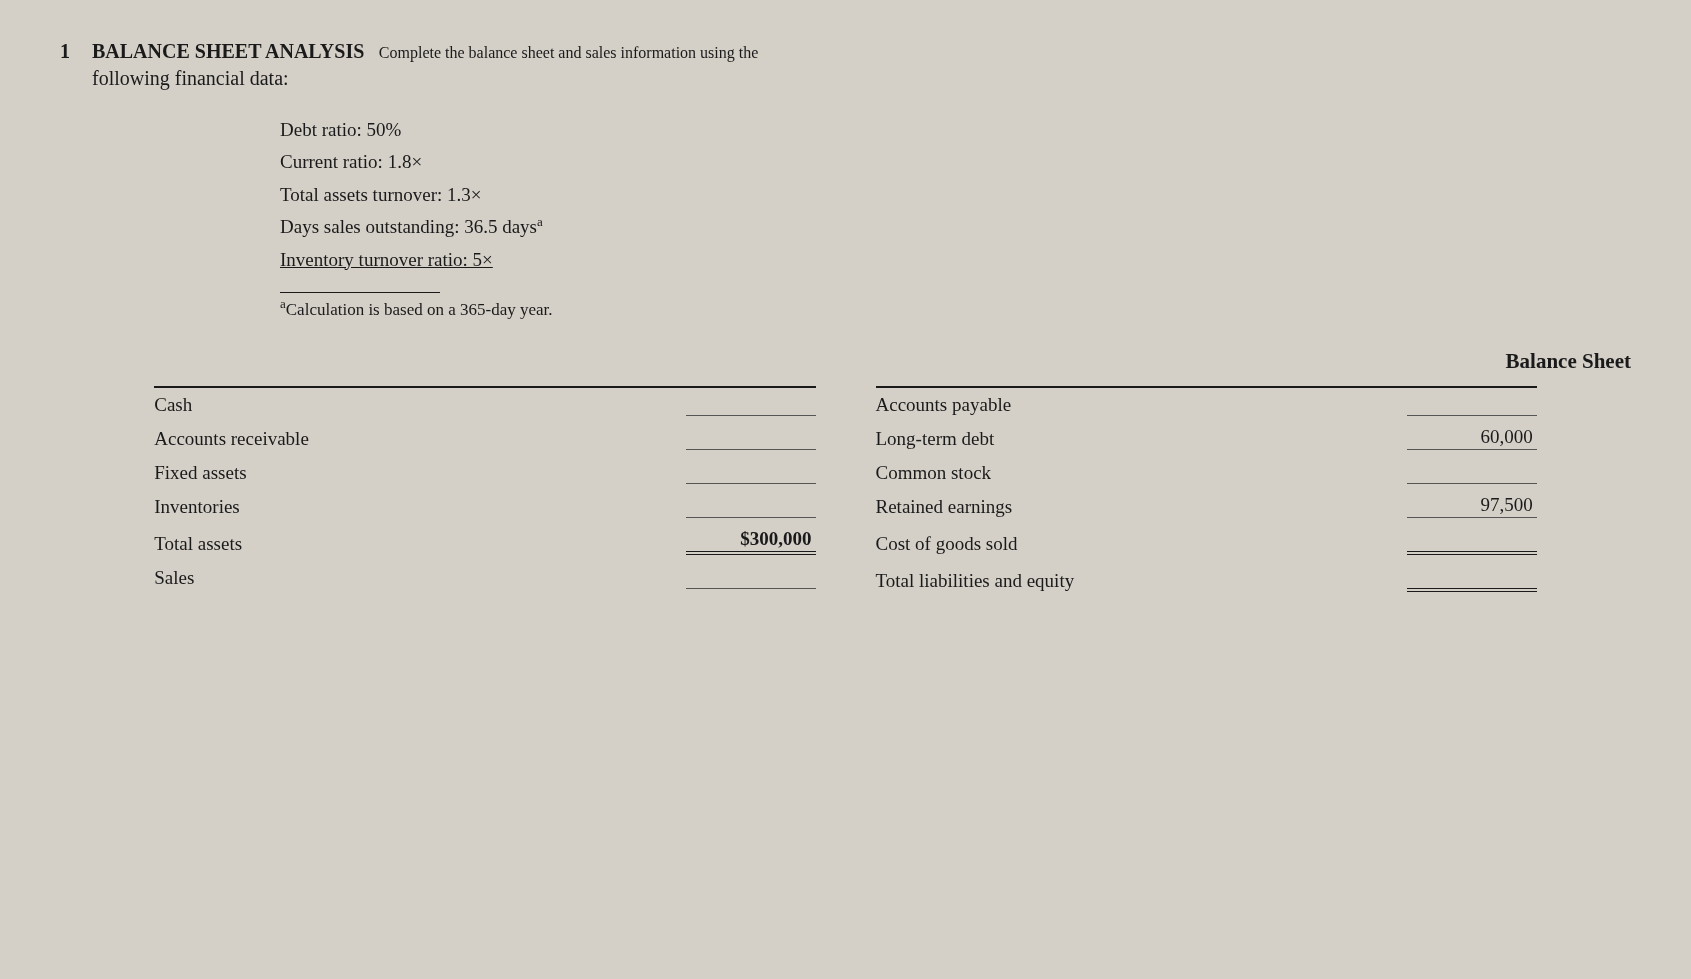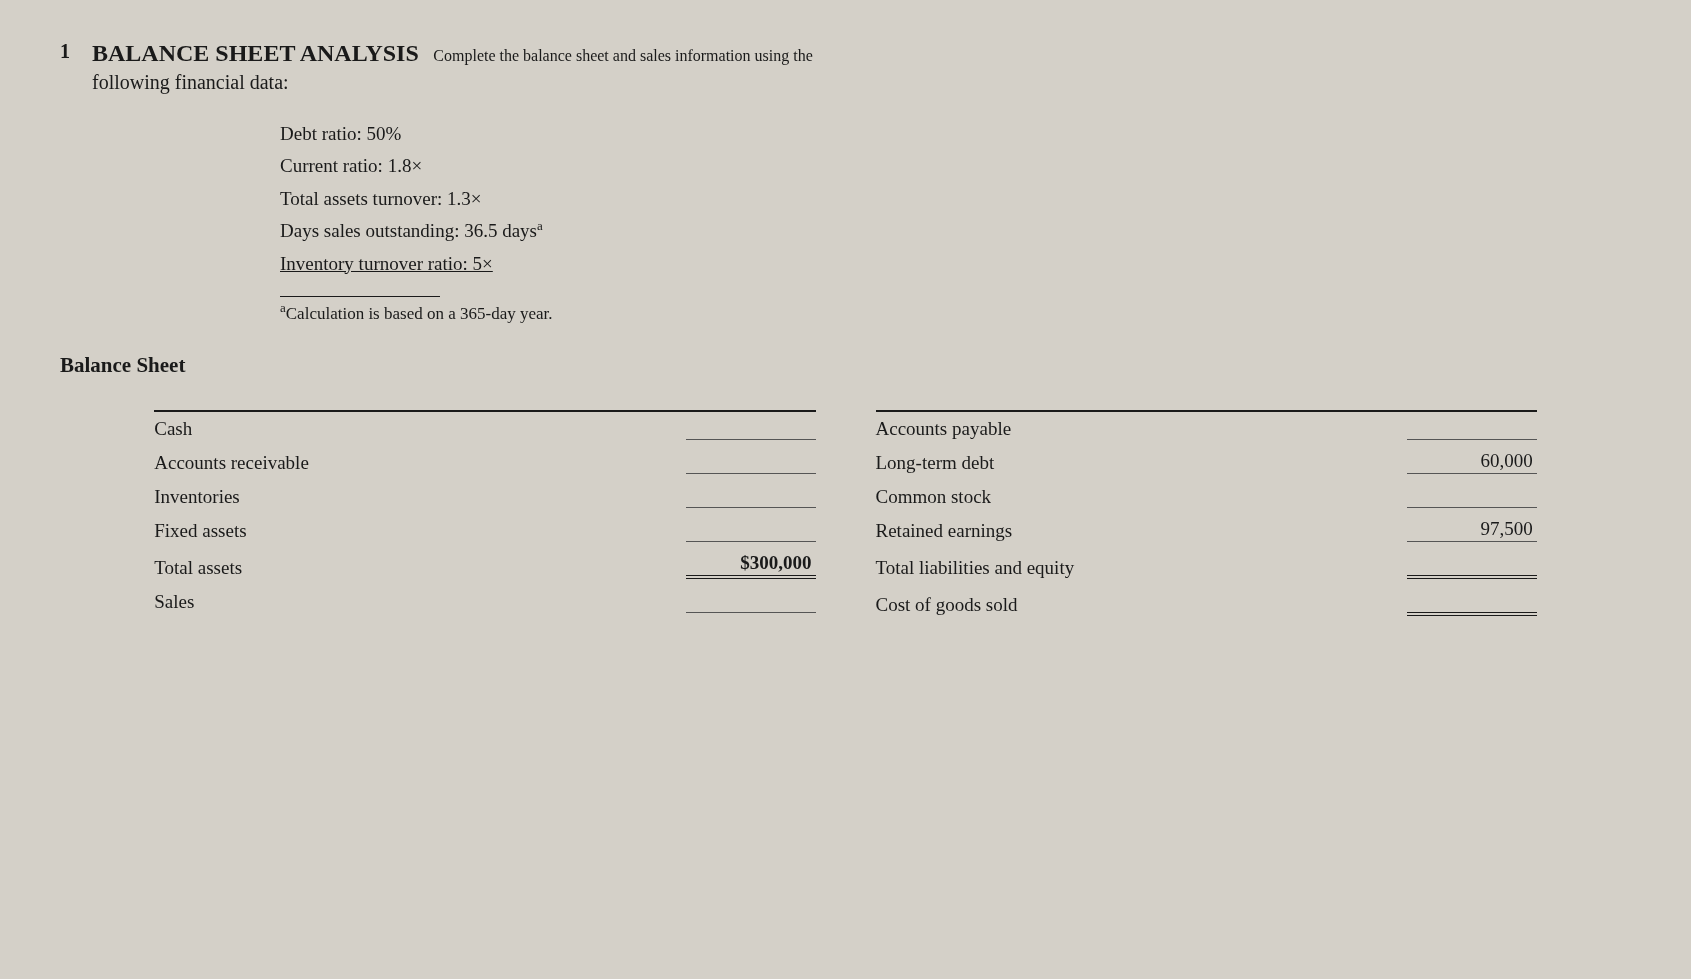--- a/index.html
+++ b/index.html
@@ -35,21 +35,21 @@
       margin-right: 12px;
       min-width: 20px;
     }
 
     .problem-content {
       flex: 1;
     }
 
     .problem-title {
       font-weight: bold;
-      font-size: 24px;
+      font-size: 20px;
       display: inline;
     }
 
     .problem-description {
       font-size: 16px;
       display: inline;
       font-weight: normal;
       margin-left: 10px;
     }
 
@@ -83,24 +83,24 @@
 
     .footnote-text {
       font-size: 17px;
     }
 
     .balance-sheet-section {
       margin-top: 30px;
     }
 
     .balance-sheet-title {
-      text-align: left;
+      text-align: right;
       font-weight: bold;
       font-size: 21px;
-      margin-bottom: 32px;
+      margin-bottom: 12px;
     }
 
     .two-col-layout {
       display: flex;
       width: 88%;
       margin: 0 auto;
     }
 
     .col-left, .col-right {
       flex: 1;
@@ -183,26 +183,26 @@
           <div class="label-cell">Cash</div>
           <div class="value-cell">&nbsp;</div>
         </div>
 
         <div class="bs-row-item">
           <div class="label-cell">Accounts receivable</div>
           <div class="value-cell">&nbsp;</div>
         </div>
 
         <div class="bs-row-item">
+          <div class="label-cell">Fixed assets</div>
+          <div class="value-cell">&nbsp;</div>
+        </div>
+
+        <div class="bs-row-item">
           <div class="label-cell">Inventories</div>
-          <div class="value-cell">&nbsp;</div>
-        </div>
-
-        <div class="bs-row-item">
-          <div class="label-cell">Fixed assets</div>
           <div class="value-cell">&nbsp;</div>
         </div>
 
         <div class="bs-row-item">
           <div class="label-cell">Total assets</div>
           <div class="value-cell double" style="font-style: normal; font-weight: bold;">$300,000</div>
         </div>
 
         <div class="bs-row-item">
           <div class="label-cell">Sales</div>
@@ -227,26 +227,26 @@
           <div class="label-cell">Common stock</div>
           <div class="value-cell">&nbsp;</div>
         </div>
 
         <div class="bs-row-item">
           <div class="label-cell">Retained earnings</div>
           <div class="value-cell">97,500</div>
         </div>
 
         <div class="bs-row-item">
+          <div class="label-cell">Cost of goods sold</div>
+          <div class="value-cell double">&nbsp;</div>
+        </div>
+
+        <div class="bs-row-item">
           <div class="label-cell">Total liabilities and equity</div>
           <div class="value-cell double">&nbsp;</div>
         </div>
-
-        <div class="bs-row-item">
-          <div class="label-cell">Cost of goods sold</div>
-          <div class="value-cell double">&nbsp;</div>
-        </div>
       </div>
 
     </div>
   </div>
 
 </div>
 
 </body></html>

